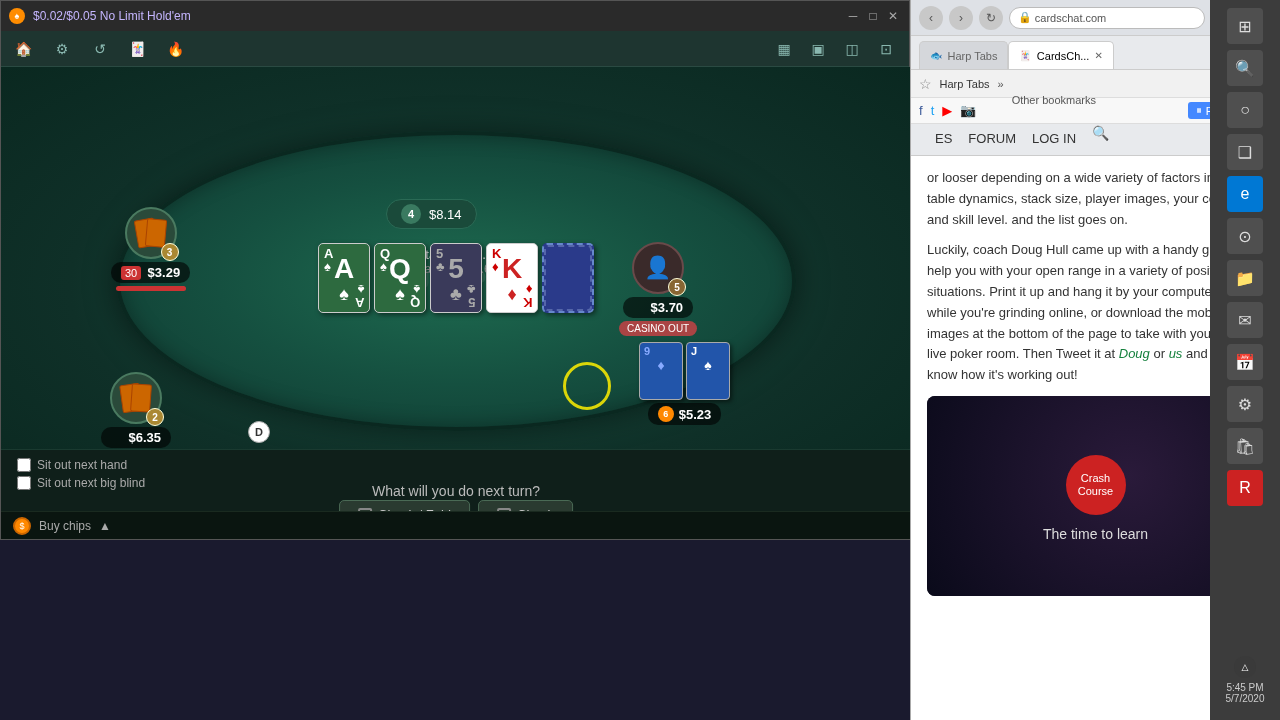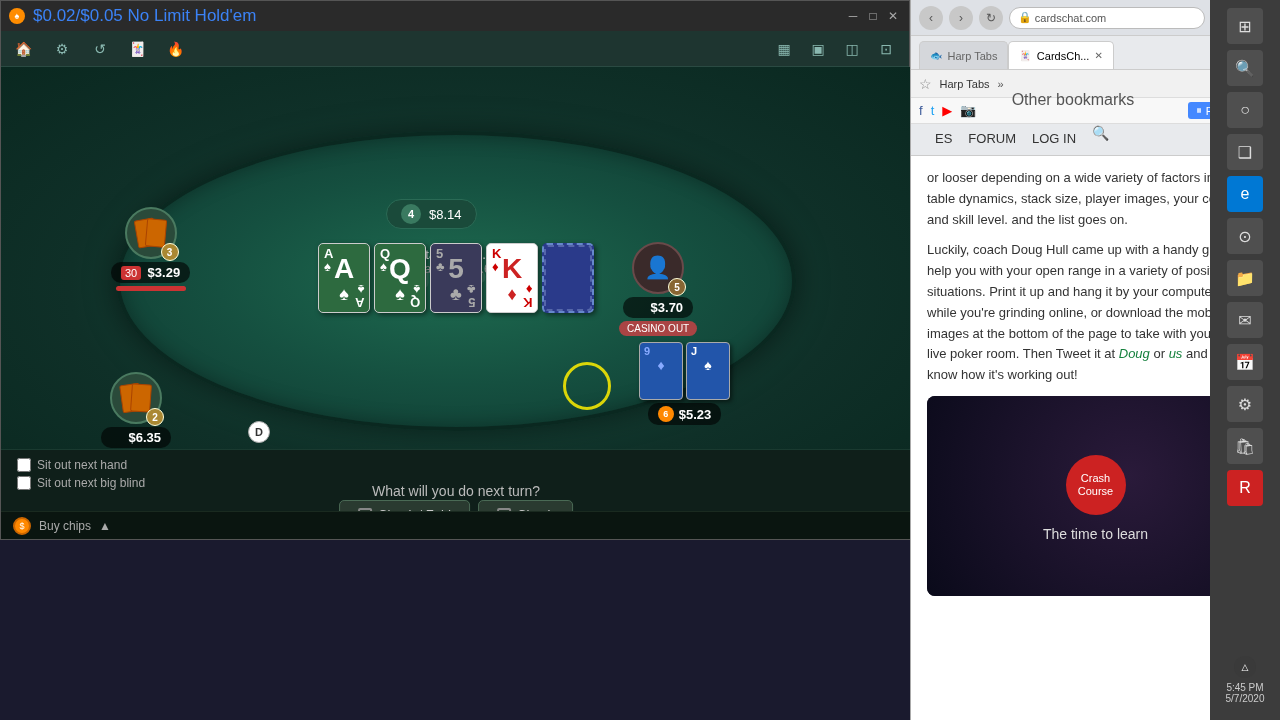--- a/index.html
+++ b/index.html
@@ -28,22 +28,22 @@
       gap: 8px;
     }
     .title-bar-icon {
       width: 16px; height: 16px;
       background: #ff8c00;
       border-radius: 50%;
       display: flex; align-items: center; justify-content: center;
       font-size: 9px; color: white;
     }
     .title-bar-text {
-      color: #3b82f6;
-      font-size: 17px;
+      color: #c4b5fd;
+      font-size: 12px;
     }
     .title-bar-controls {
       display: flex; gap: 4px;
     }
     .title-btn {
       width: 16px; height: 16px;
       background: transparent;
       border: none;
       color: #aaa;
       font-size: 12px;
@@ -427,21 +427,21 @@
     .browser-bookmark-bar {
       height: 28px;
       background: #f1f1f1;
       display: flex;
       align-items: center;
       padding: 0 8px;
       gap: 8px;
       border-bottom: 1px solid #ddd;
     }
     .bm-star { color: #888; font-size: 14px; }
-    .bm-folder { font-size: 16px; color: #555; margin-top: 33px; }
+    .bm-folder { font-size: 11px; color: #555; margin-top: 33px; }
     .bm-text { font-size: 11px; color: #333; }
     .browser-nav {
       height: 32px;
       background: #e8eaed;
       display: flex;
       align-items: center;
       padding: 0 8px;
       gap: 6px;
       border-bottom: 1px solid #ccc;
     }

